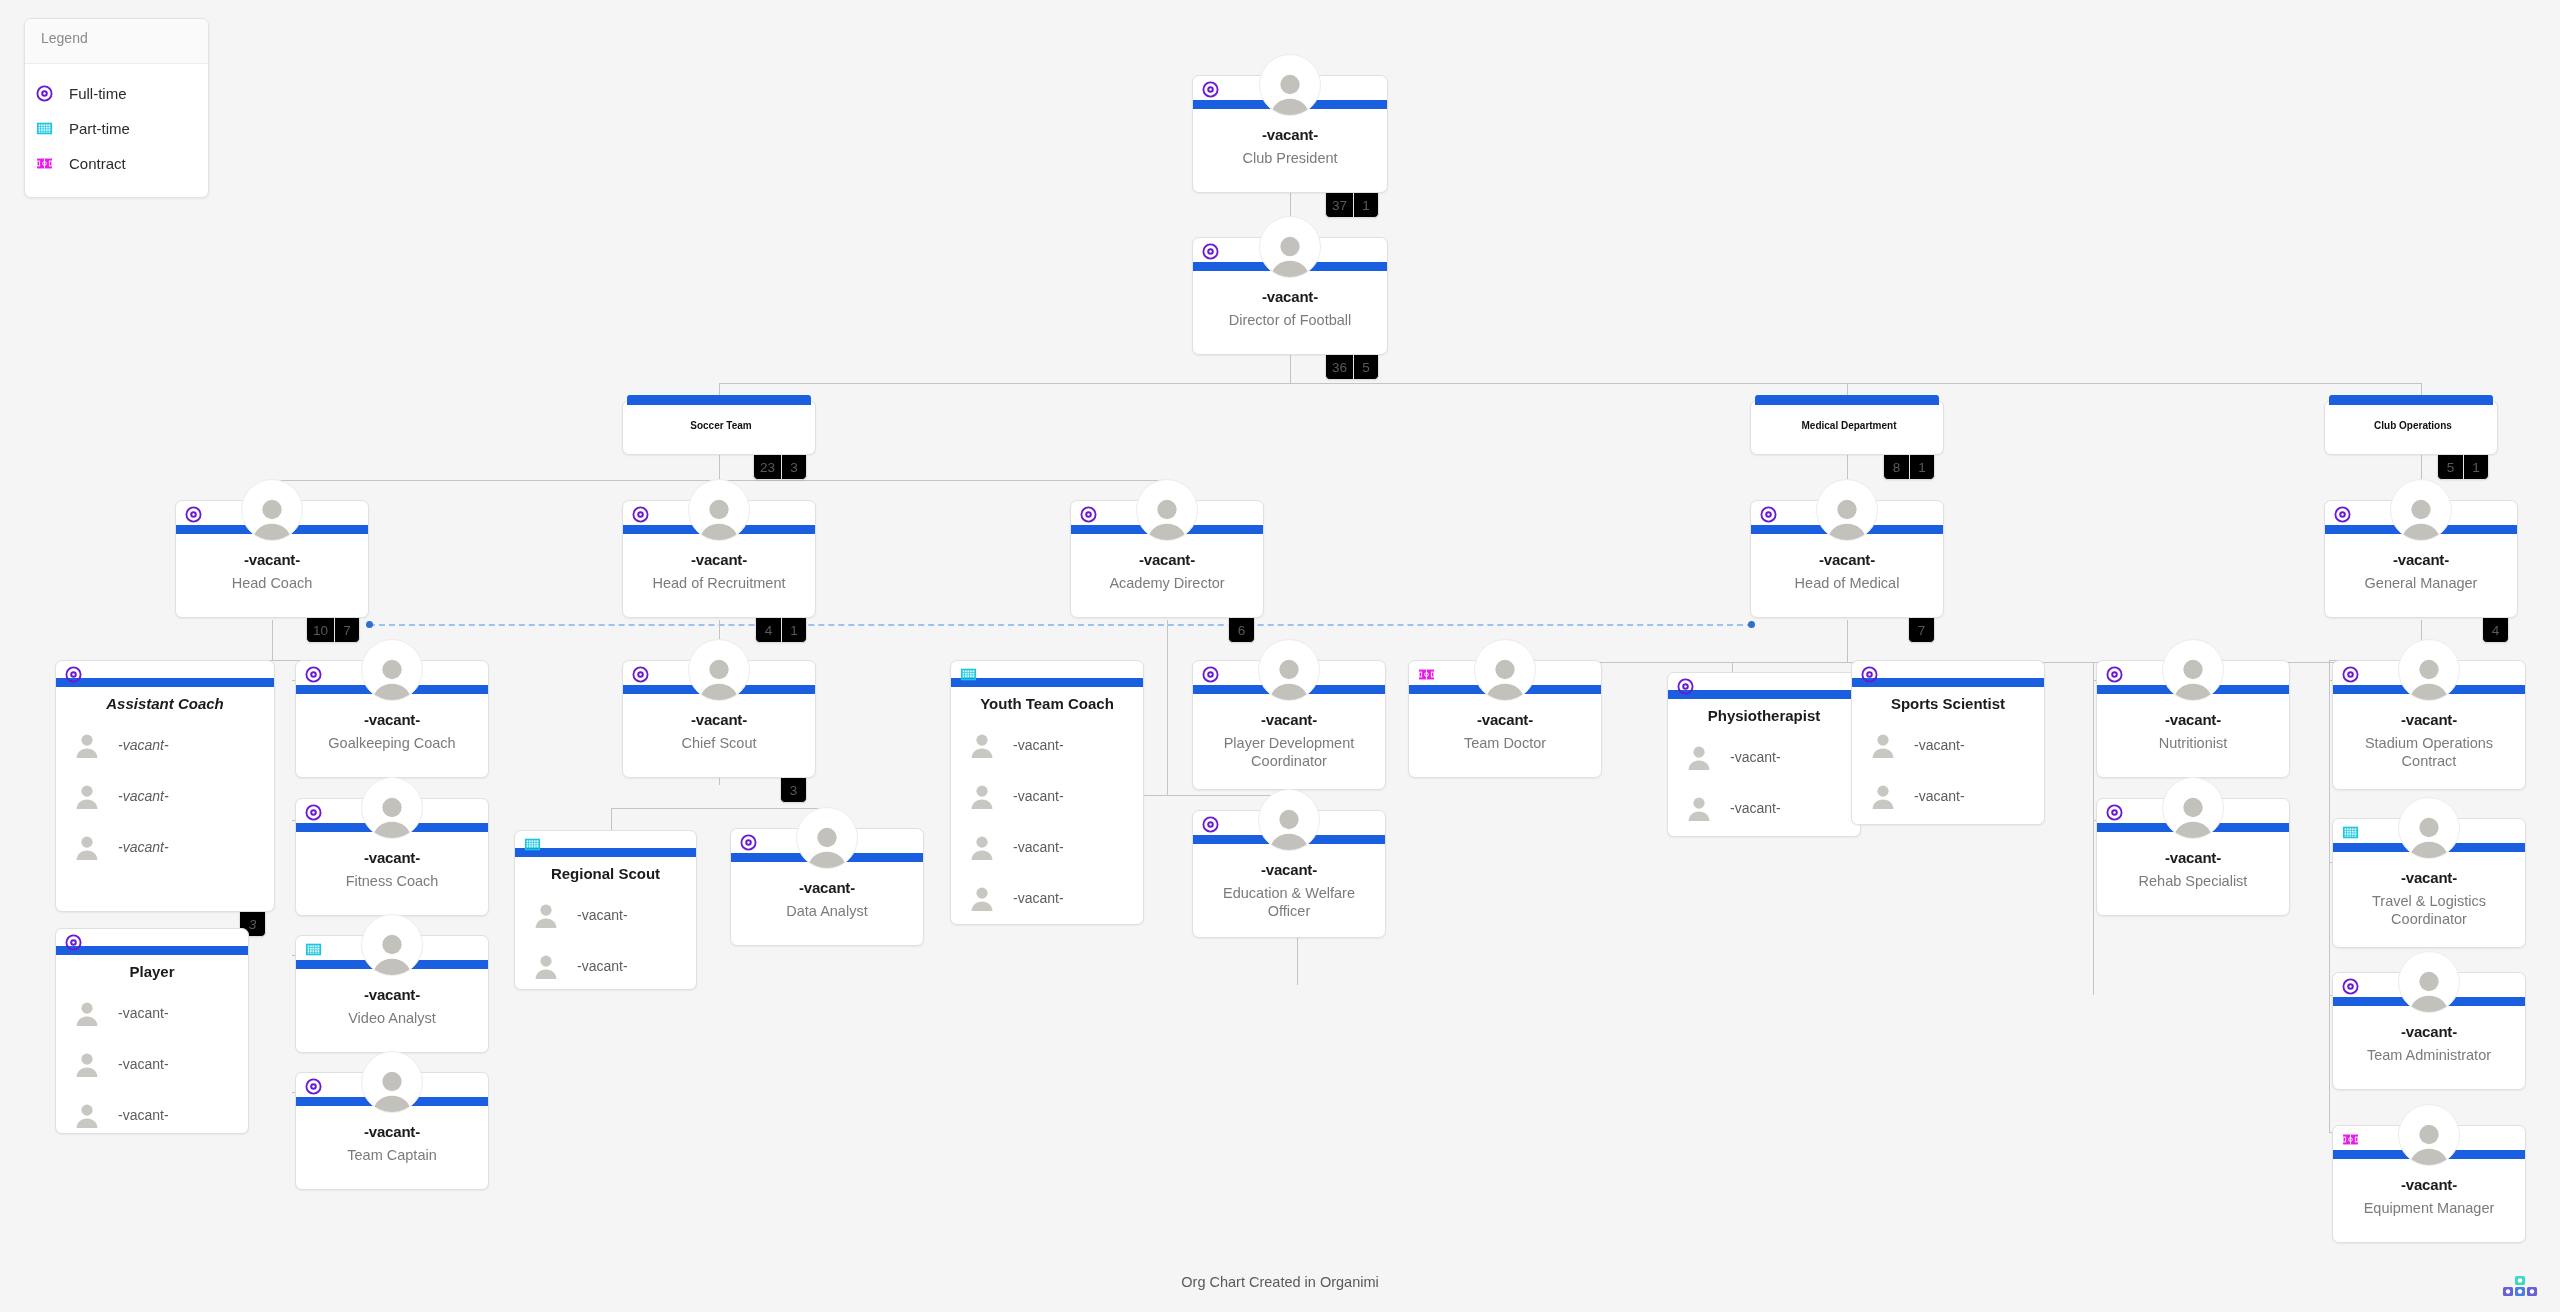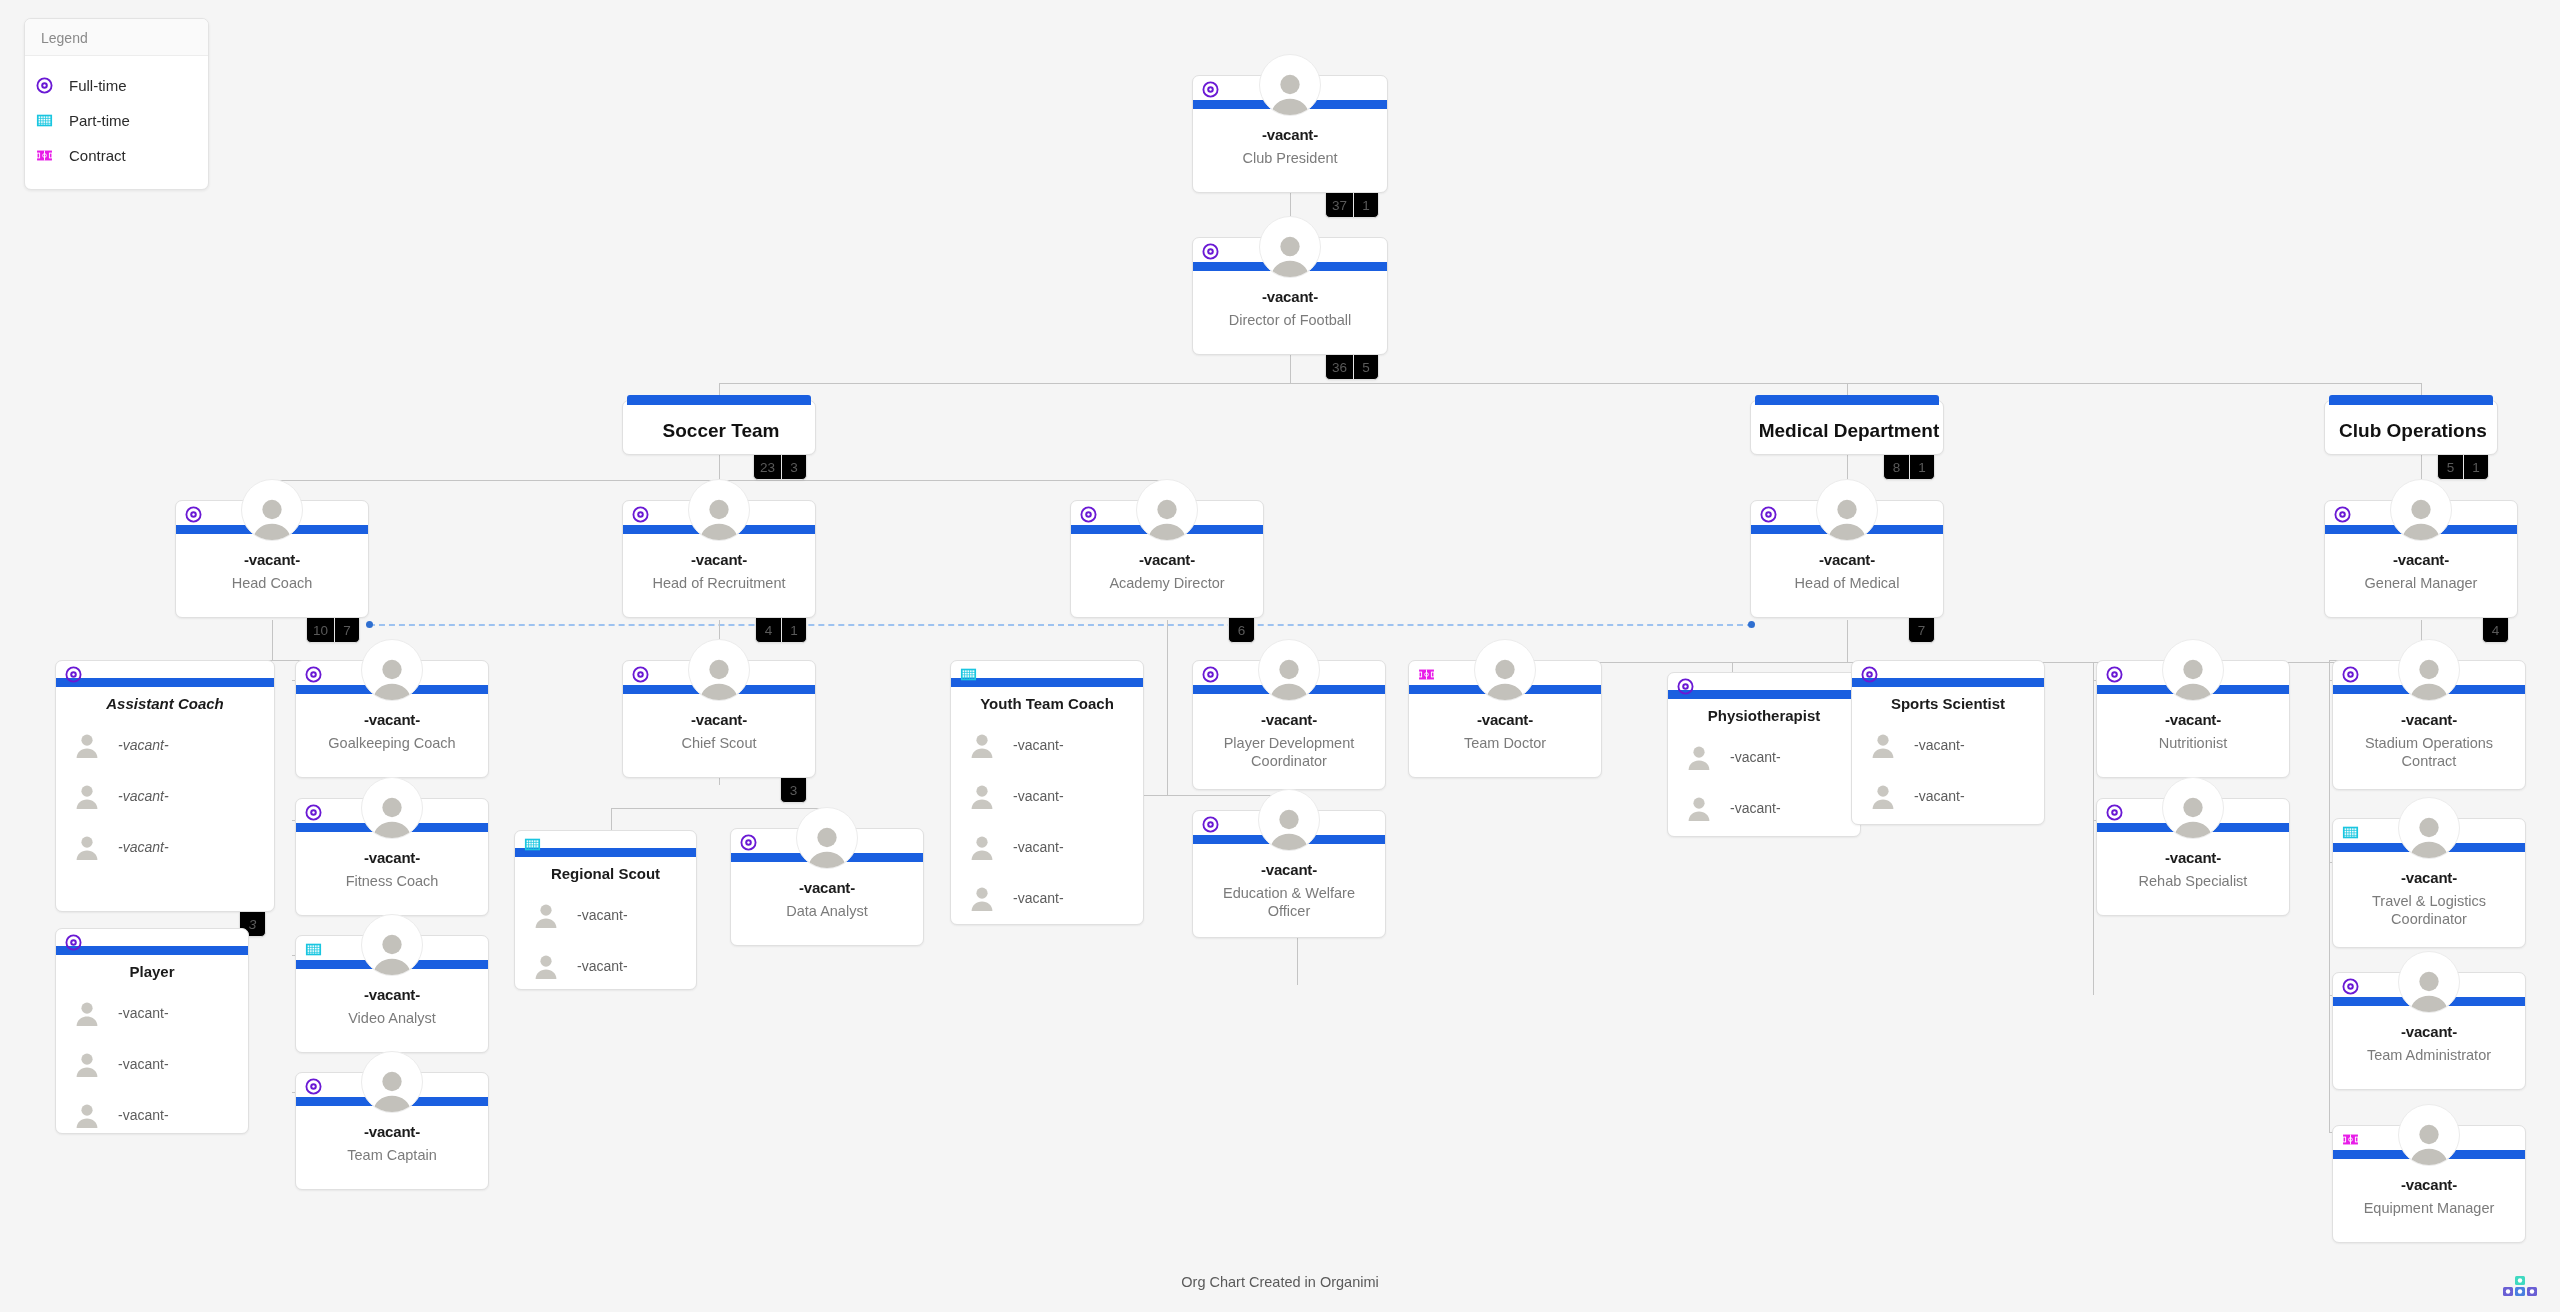--- a/index.html
+++ b/index.html
@@ -28,21 +28,21 @@
   .legend {
     position: absolute; left: 24px; top: 18px;
     width: 185px;
     background: #ffffff;
     border: 1px solid #e3e3e3;
     border-radius: 7px;
     box-shadow: 0 1px 3px rgba(0,0,0,.07);
     overflow: hidden;
   }
   .legend-head {
-    padding: 11px 16px 9px 16px;
+    padding: 11px 16px 17px 16px;
     font-size: 14px; color: #8a8a8a;
     background: #fafafa;
     border-bottom: 1px solid #ededed;
   }
   .legend-body { padding: 12px 16px 16px 11px; }
   .legend-row {
     display: flex; align-items: center;
     height: 35px;
   }
   .legend-row .lbl { font-size: 15px; color: #2b2b2b; margin-left: 16px; }
@@ -89,21 +89,21 @@
     line-height: 1.25;
   }
   .person .ttl { top: 73px; }
 
   .grp-title {
     position: absolute; left: 0; right: 0; top: 34px;
     text-align: center; font-size: 15px; font-weight: bold; color: #1b1b1b;
   }
   .dept-title {
     position: absolute; left: 4px; right: 0; top: 19px;
-    text-align: center; font-size: 19px; font-weight: bold; color: #111;
+    text-align: center; font-size: 10px; font-weight: bold; color: #111;
   }
 
   .members { position: absolute; left: 0; right: 0; top: 58px; }
   .member { display: flex; align-items: center; height: 51px; padding-left: 18px; }
   .member svg { width: 26px; height: 26px; flex: 0 0 auto; }
   .member .mlbl { font-size: 14px; color: #5d5d5d; margin-left: 18px; }
 
   
   .cnt {
     position: absolute;

